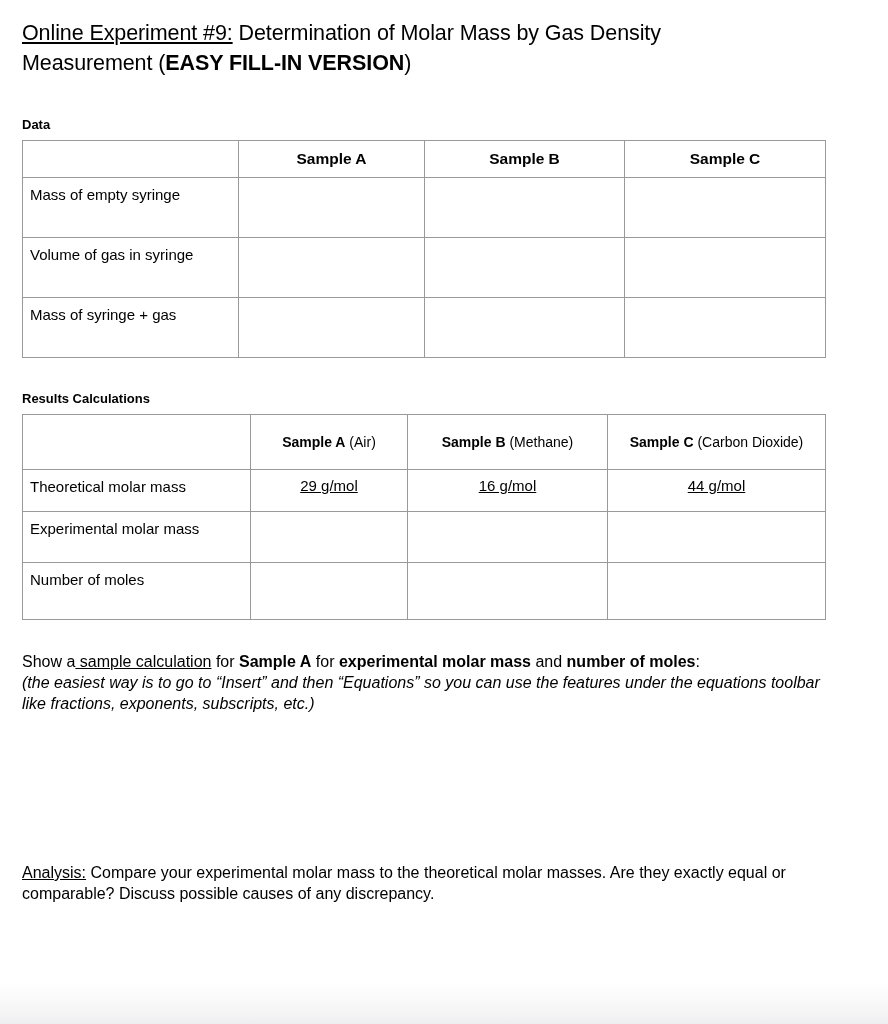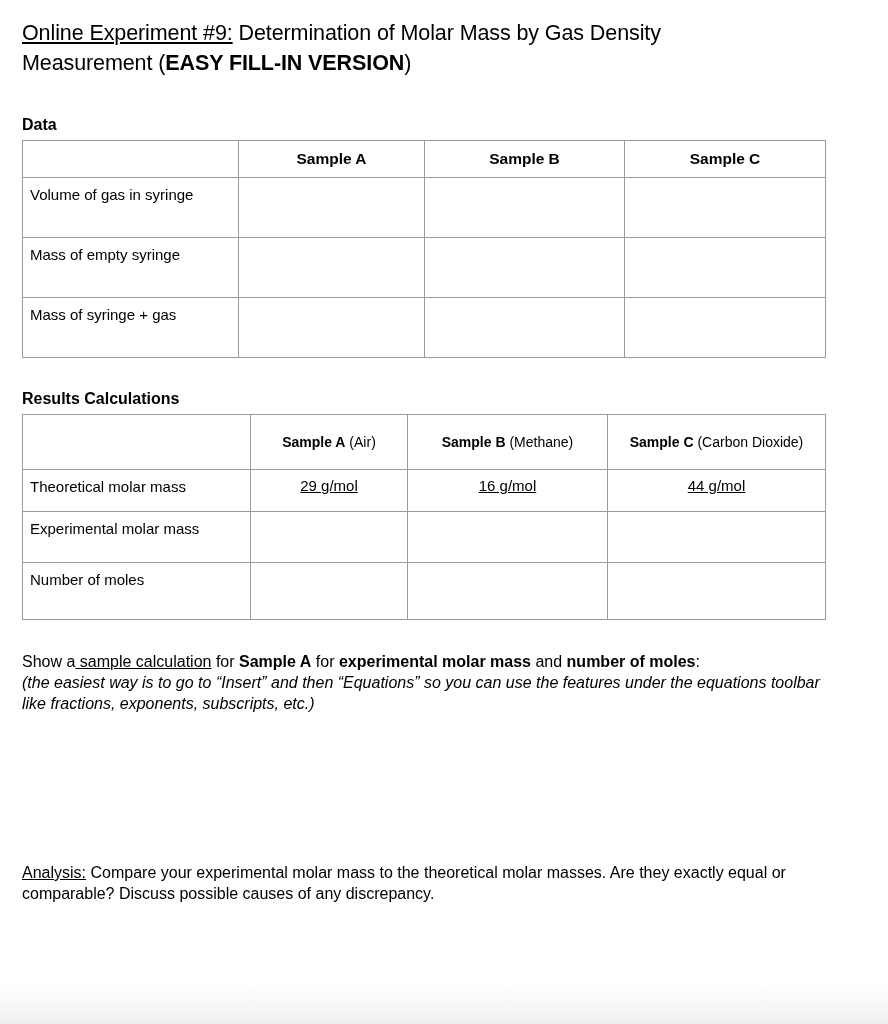--- a/index.html
+++ b/index.html
@@ -41,21 +41,21 @@
     font-weight: normal;
     margin: 0 0 0 0;
     max-width: 760px;
     letter-spacing: -0.1px;
   }
   .doc-title .u { text-decoration: underline; }
   .doc-title .b { font-weight: bold; }
 
   
   .section-heading {
-    font-size: 16px;
+    font-size: 13px;
     font-weight: bold;
     line-height: 18px;
     margin: 0 0 6px 0;
   }
   .sp-after-title { height: 38px; }
   .sp-between-tables { height: 32px; }
 
   
   table.doc-table {
     border-collapse: collapse;
@@ -153,27 +153,27 @@
     <thead>
       <tr>
         <th class="hdr"></th>
         <th class="hdr">Sample A</th>
         <th class="hdr">Sample B</th>
         <th class="hdr">Sample C</th>
       </tr>
     </thead>
     <tbody>
       <tr>
+        <td class="rowlabel">Mass of empty syringe</td>
+        <td class="blank"></td>
+        <td class="blank"></td>
+        <td class="blank"></td>
+      </tr>
+      <tr>
         <td class="rowlabel">Volume of gas in syringe</td>
-        <td class="blank"></td>
-        <td class="blank"></td>
-        <td class="blank"></td>
-      </tr>
-      <tr>
-        <td class="rowlabel">Mass of empty syringe</td>
         <td class="blank"></td>
         <td class="blank"></td>
         <td class="blank"></td>
       </tr>
       <tr>
         <td class="rowlabel">Mass of syringe + gas</td>
         <td class="blank"></td>
         <td class="blank"></td>
         <td class="blank"></td>
       </tr>

